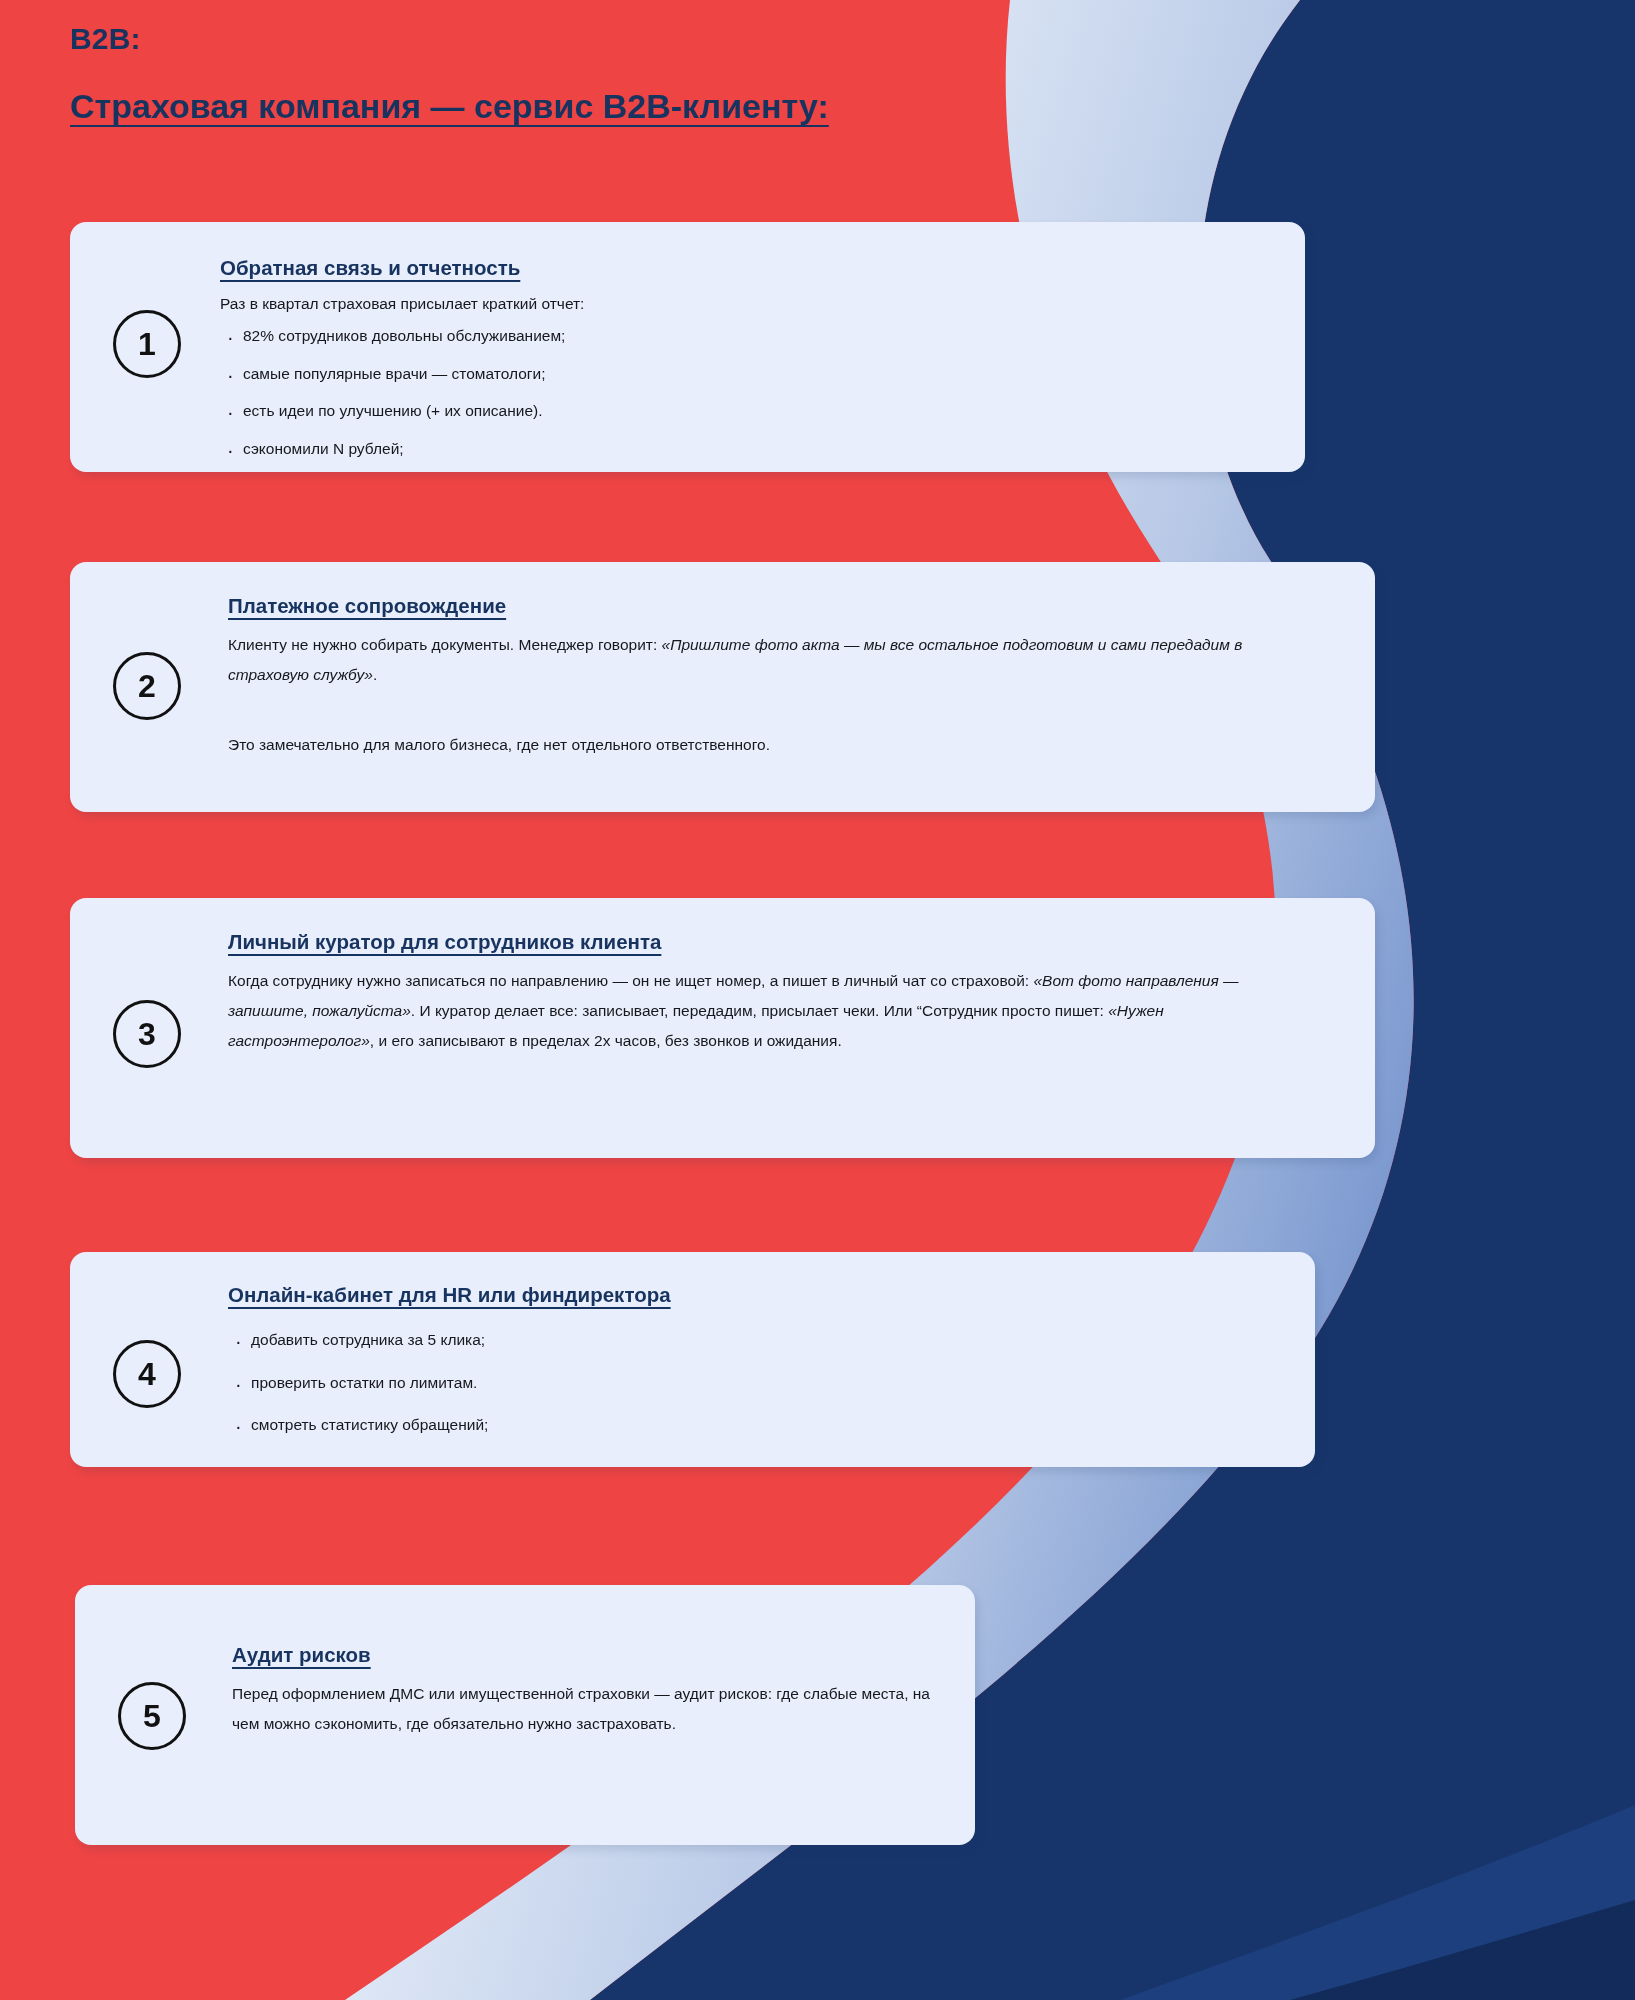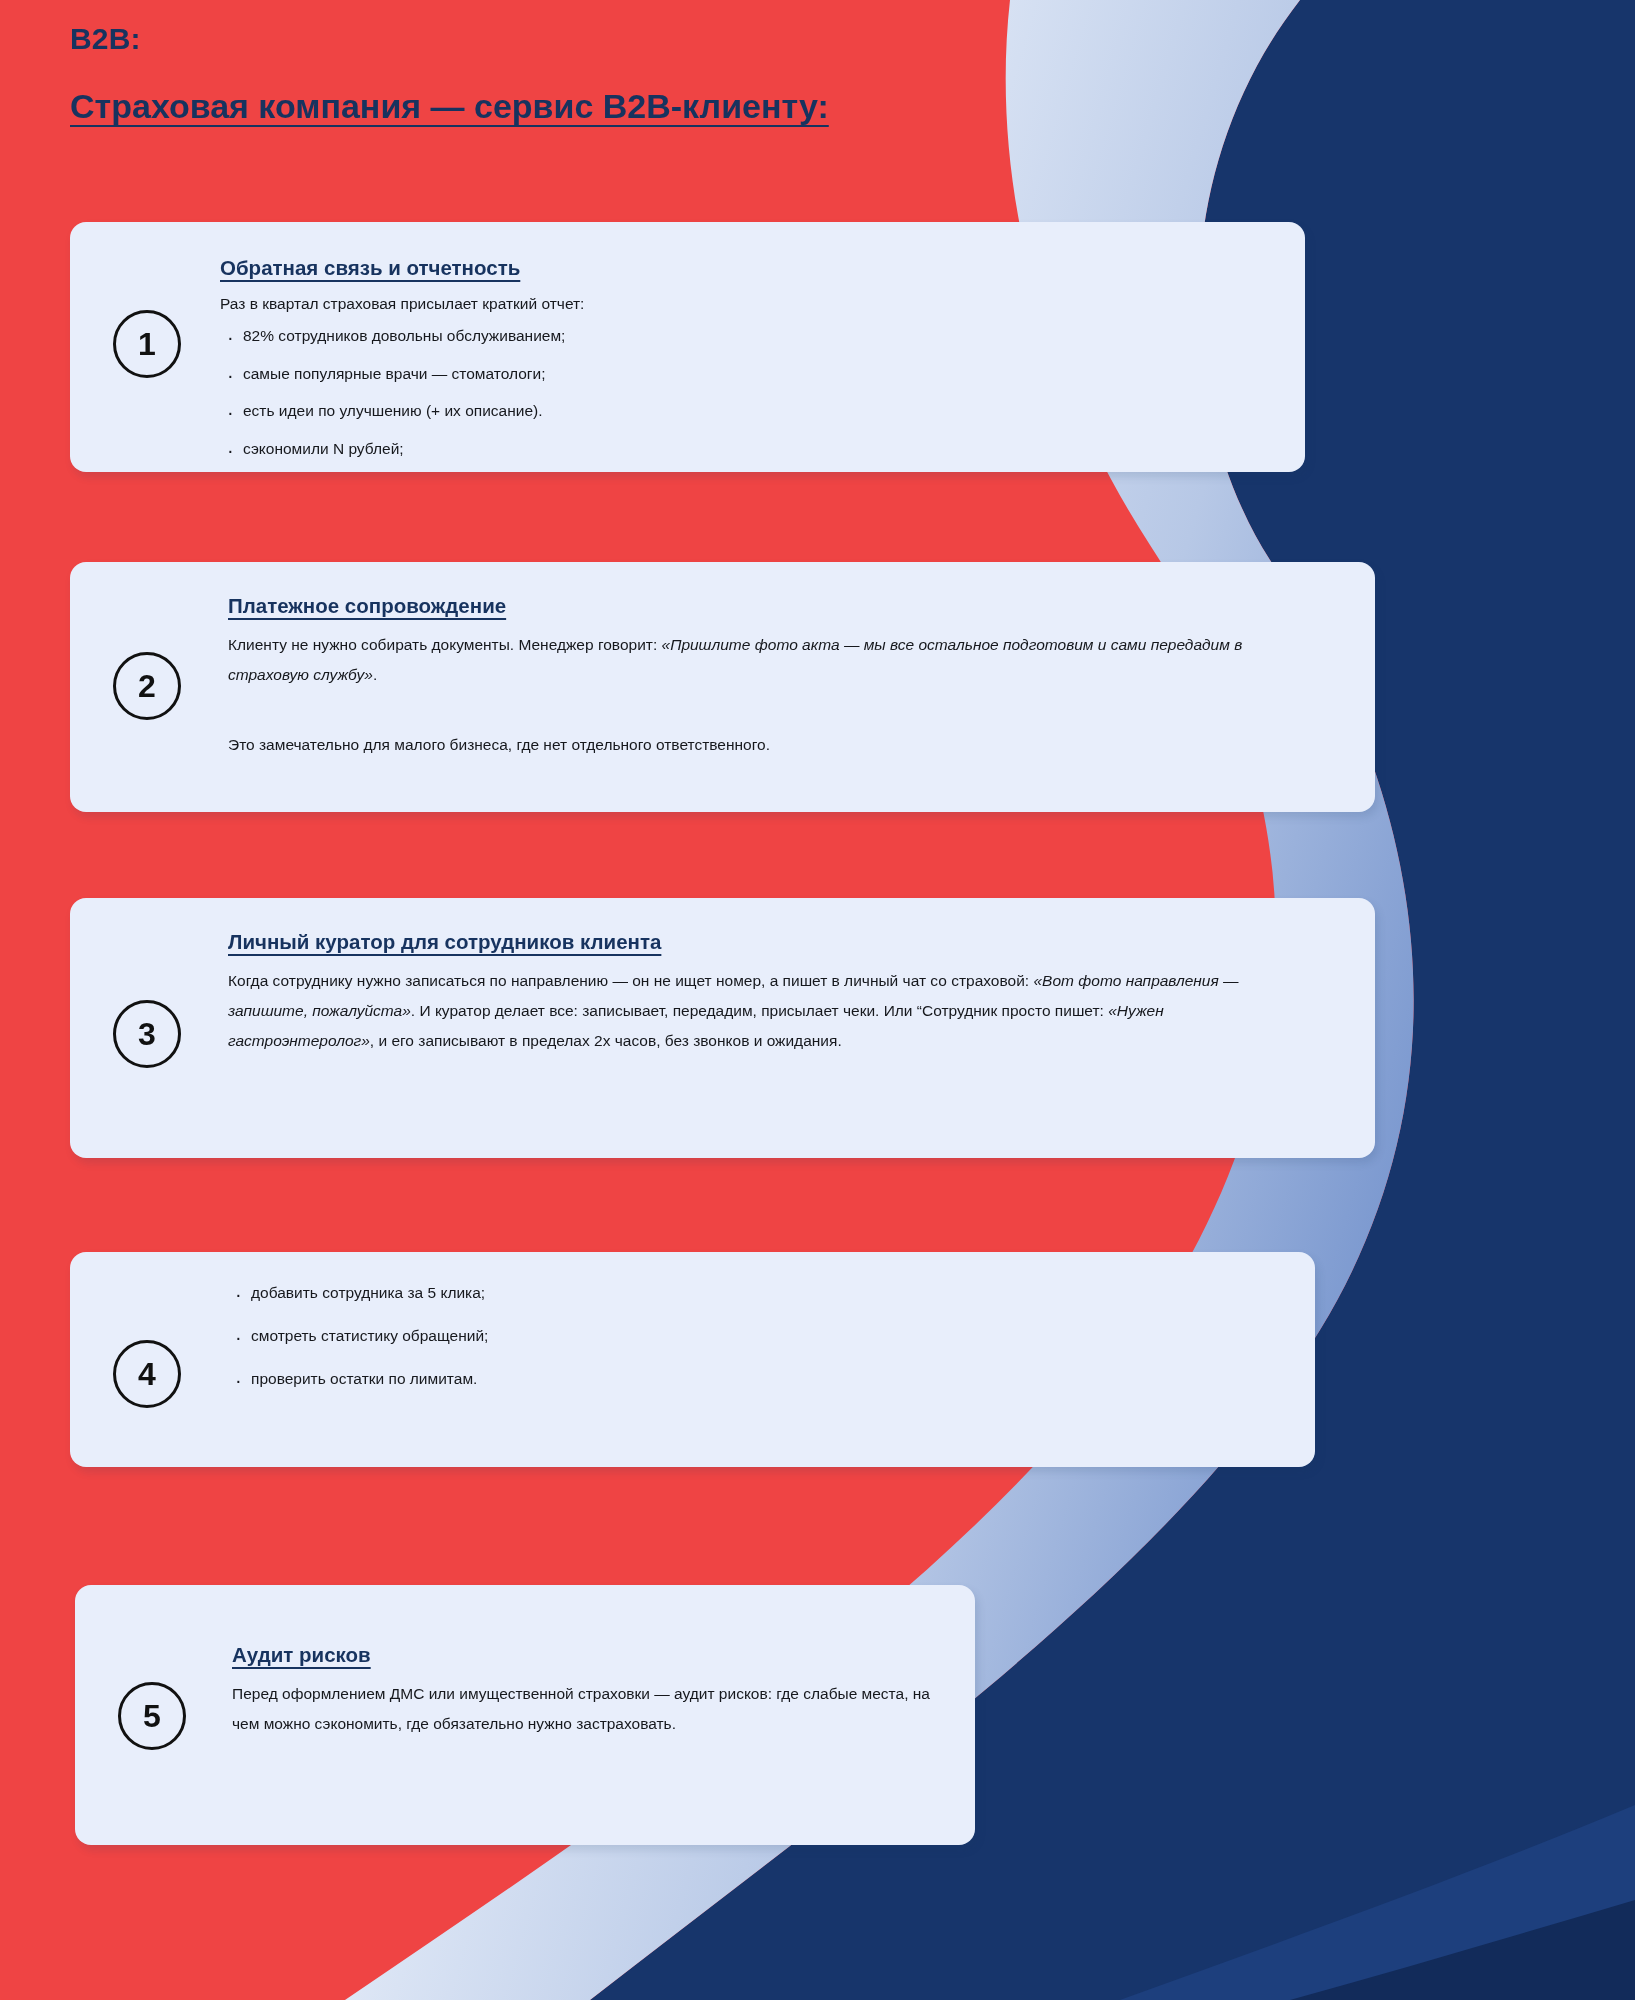--- a/index.html
+++ b/index.html
@@ -219,24 +219,25 @@
       <span>Когда сотруднику нужно записаться по направлению — он не ищет номер, а пишет в личный чат со страховой: </span><em>«Вот фото направления — запишите, пожалуйста»</em><span>. И куратор делает все: записывает, передадим, присылает чеки. Или “Сотрудник просто пишет: </span><em>«Нужен гастроэнтеролог»</em><span>, и его записывают в пределах 2х часов, без звонков и ожидания.</span>
     </p>
   </div>
 
   <div class="card" style="left:70px; top:1252px; width:1245px; height:215px;">
   </div>
   <div class="badge" style="left:113px; top:1340px;">
     <span>4</span>
   </div>
   <div class="card-body" style="left:228px; top:1283px; width:1020px; z-index:3;">
+    <div class="card-heading" style="margin-bottom:22px;">Онлайн-кабинет для HR или финдиректора</div>
     <ul class="bullets wide">
       <li>добавить сотрудника за 5 клика;</li>
+      <li>проверить остатки по лимитам.</li>
       <li>смотреть статистику обращений;</li>
-      <li>проверить остатки по лимитам.</li>
     </ul>
   </div>
 
   <div class="card" style="left:75px; top:1585px; width:900px; height:260px;">
   </div>
   <div class="badge" style="left:118px; top:1682px;">
     <span>5</span>
   </div>
   <div class="card-body" style="left:232px; top:1618px; width:700px; z-index:3;margin-top:25px;">
     <div class="card-heading">Аудит рисков</div>

